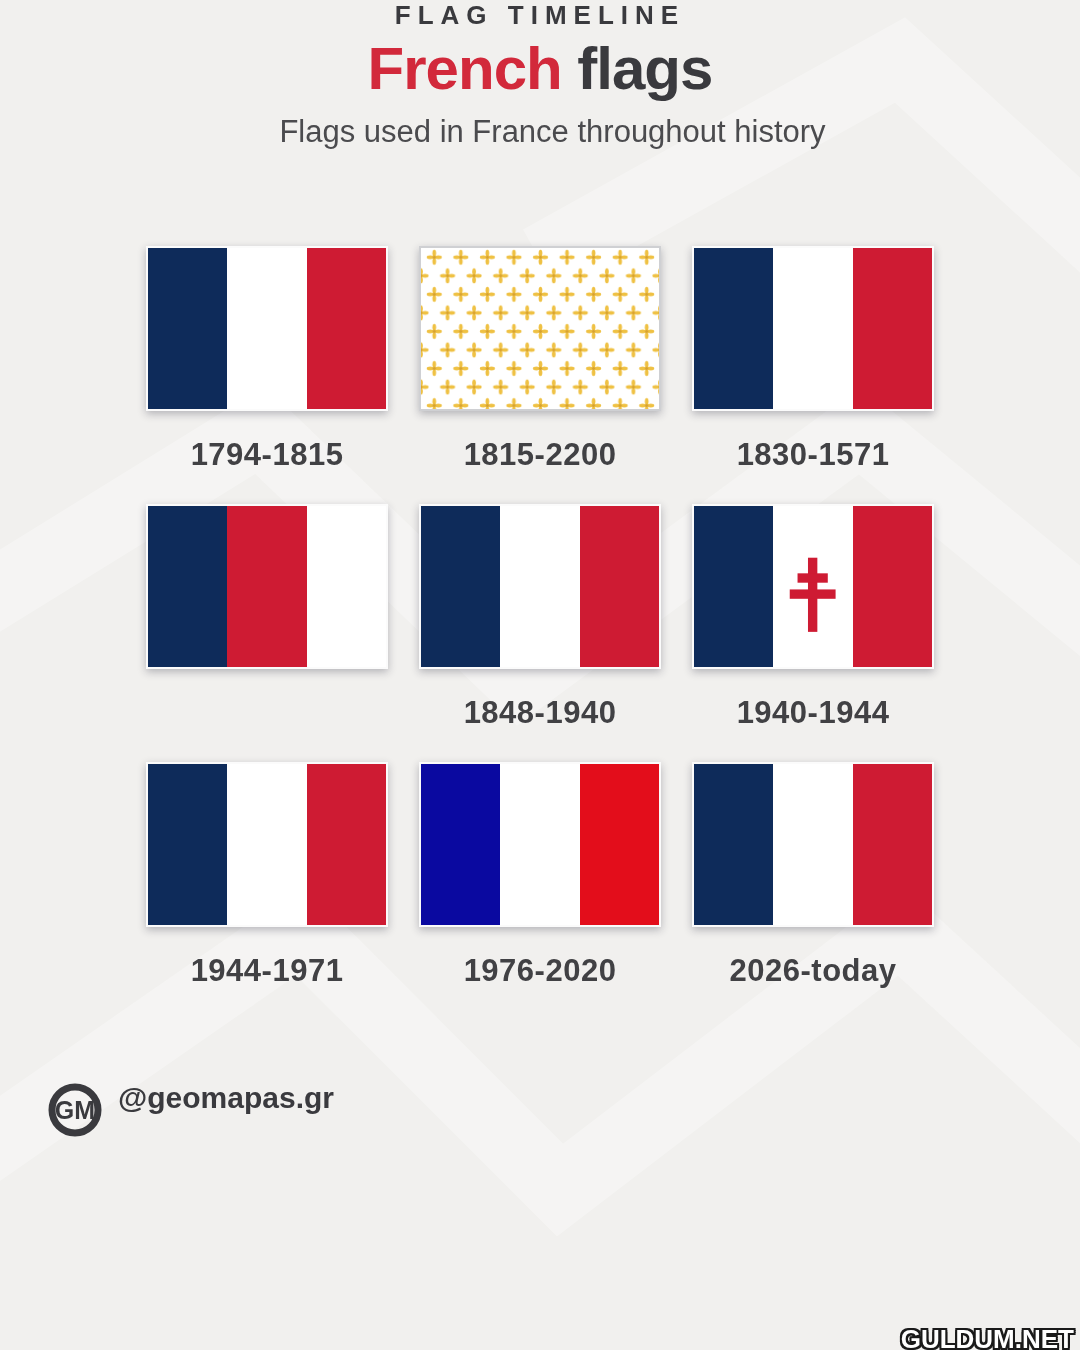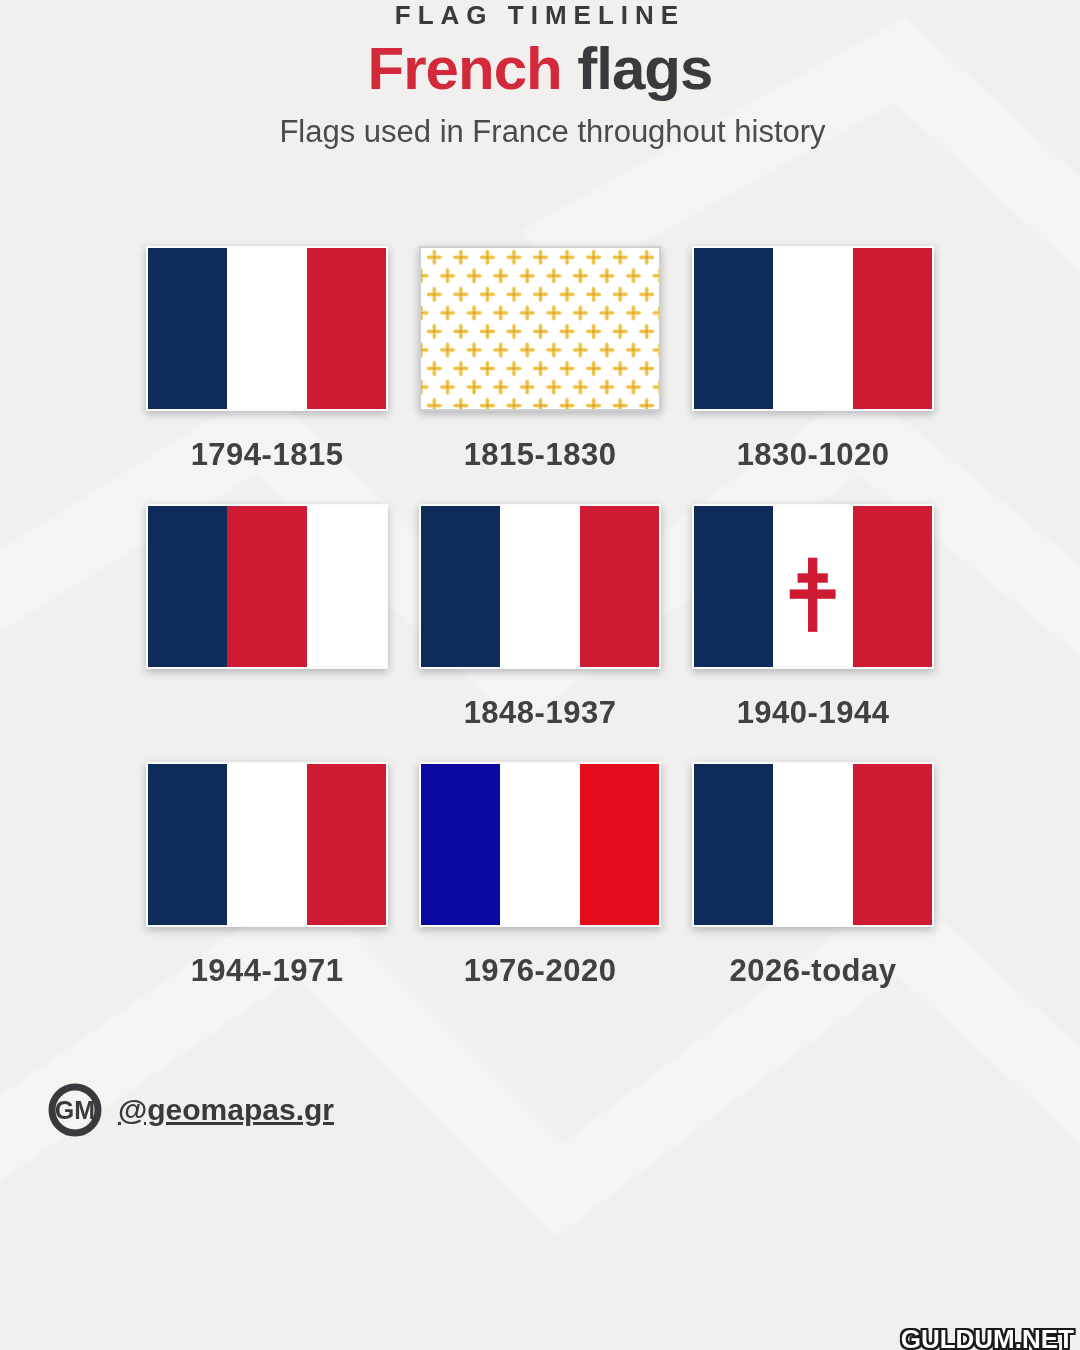--- a/index.html
+++ b/index.html
@@ -73,28 +73,26 @@
     font-weight: 700;
     letter-spacing: 0.5px;
     color: #414144;
   }
 
   
   footer {
     margin-top: 92px;
     margin-left: 46px;
     display: flex;
-    align-items: center;
     gap: 14px;
   }
   .handle {
     font-size: 30px;
     font-weight: 700;
     color: var(--ink, #3a3a3e);
-    text-decoration: underline;
   }
 
   
   .watermark {
     position: absolute;
     right: 6px;
     bottom: -5px;
     font-size: 26px;
     font-weight: 700;
     letter-spacing: 0px;
@@ -153,47 +151,47 @@
       <pattern id="fdl-pat" width="27" height="38" patternUnits="userSpaceOnUse">
         <use href="#fdl-motif" x="13.5" y="9.5"></use>
         <use href="#fdl-motif" x="0" y="28.5"></use>
         <use href="#fdl-motif" x="27" y="28.5"></use>
       </pattern>
     </defs>
     <rect width="242" height="165" fill="#ffffff"></rect>
     <rect width="242" height="165" fill="url(#fdl-pat)"></rect>
   </svg>
 </div>
-    <figcaption class="period">1815-1830</figcaption>
-  </figure>
-
-  <figure class="cell">
-    <div class="flag">
-            <div class="stripe" style="background: rgb(14, 43, 90);"></div>
-            <div class="stripe" style="background: rgb(255, 255, 255);"></div>
-            <div class="stripe" style="background: rgb(206, 27, 51);"></div>
-          </div>
-    <figcaption class="period">1830-1020</figcaption>
-  </figure>
-
-  <figure class="cell">
-    <div class="flag">
-            <div class="stripe" style="background: rgb(14, 43, 90);"></div>
-            <div class="stripe" style="background: rgb(206, 27, 51);"></div>
-            <div class="stripe" style="background: rgb(255, 255, 255);"></div>
-          </div>
-  </figure>
-
-  <figure class="cell">
-    <div class="flag">
-            <div class="stripe" style="background: rgb(14, 43, 90);"></div>
-            <div class="stripe" style="background: rgb(255, 255, 255);"></div>
-            <div class="stripe" style="background: rgb(206, 27, 51);"></div>
-          </div>
-    <figcaption class="period">1848-1937</figcaption>
+    <figcaption class="period">1815-2200</figcaption>
+  </figure>
+
+  <figure class="cell">
+    <div class="flag">
+            <div class="stripe" style="background: rgb(14, 43, 90);"></div>
+            <div class="stripe" style="background: rgb(255, 255, 255);"></div>
+            <div class="stripe" style="background: rgb(206, 27, 51);"></div>
+          </div>
+    <figcaption class="period">1830-1571</figcaption>
+  </figure>
+
+  <figure class="cell">
+    <div class="flag">
+            <div class="stripe" style="background: rgb(14, 43, 90);"></div>
+            <div class="stripe" style="background: rgb(206, 27, 51);"></div>
+            <div class="stripe" style="background: rgb(255, 255, 255);"></div>
+          </div>
+  </figure>
+
+  <figure class="cell">
+    <div class="flag">
+            <div class="stripe" style="background: rgb(14, 43, 90);"></div>
+            <div class="stripe" style="background: rgb(255, 255, 255);"></div>
+            <div class="stripe" style="background: rgb(206, 27, 51);"></div>
+          </div>
+    <figcaption class="period">1848-1940</figcaption>
   </figure>
 
   <figure class="cell">
     <div class="flag">
             <div class="stripe" style="background: rgb(14, 43, 90);"></div>
             <div class="stripe" style="background: rgb(255, 255, 255);">
   <svg viewBox="0 0 80 165" width="100%" height="100%" preserveAspectRatio="xMidYMid meet">
     <g fill="var(--crimson)">
       <rect x="35.2" y="53" width="9.6" height="76"></rect>
       <rect x="24.5" y="69" width="31" height="9.6"></rect>

